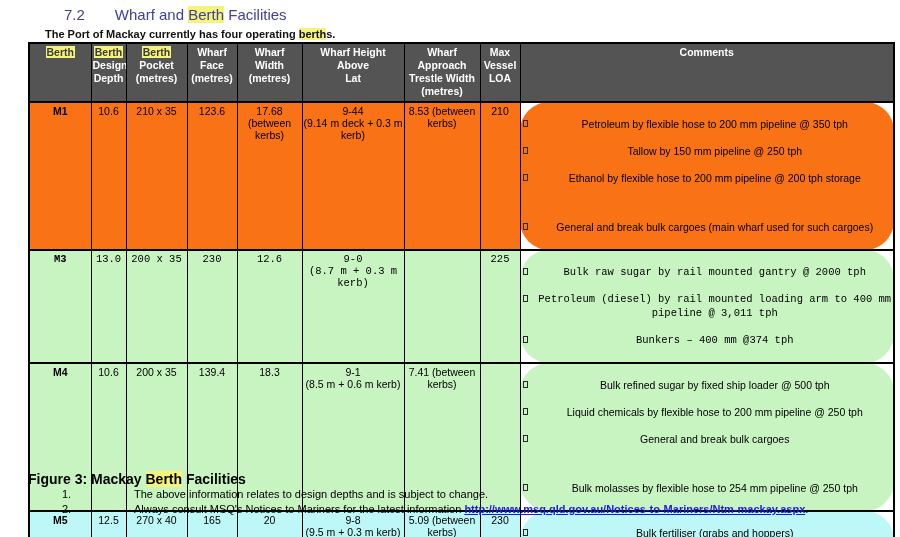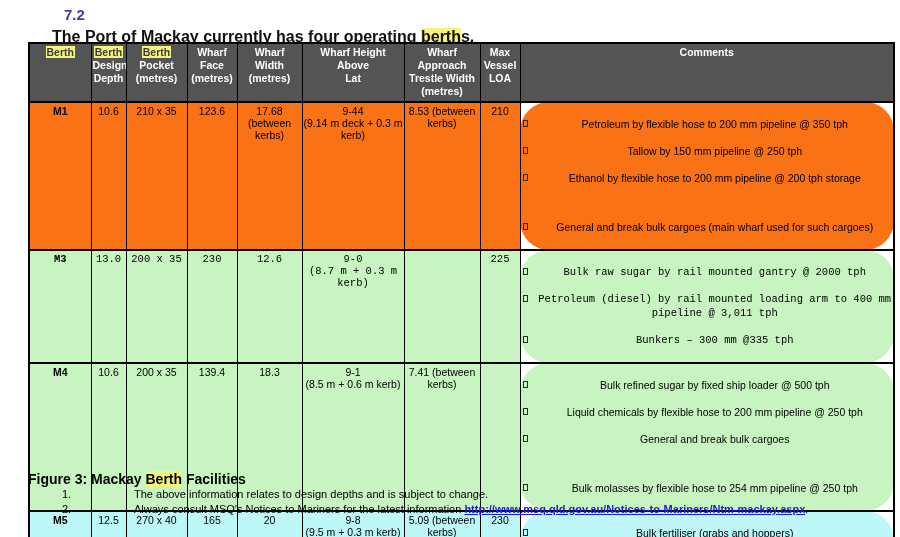--- a/index.html
+++ b/index.html
@@ -2,26 +2,26 @@
 <html><head>
 <meta charset="utf-8">
 <style>
   * { margin:0; padding:0; box-sizing:border-box; }
   html,body { width:900px; height:537px; background:#ffffff; overflow:hidden;
     font-family:"Liberation Sans", sans-serif; color:#000; }
   .page { position:relative; width:900px; height:537px; background:#fff; }
 
   
   .heading { position:absolute; left:64px; top:6px; display:flex; align-items:baseline;
-    font-weight:bold; font-size:15px; color:#3f3f9c; }
+    font-weight:normal; font-size:15px; color:#3f3f9c; }
   .heading .num { margin-right:30px; }
   .hl { background:#f6f37c; }
   .heading .hl { color:#3f3f9c; }
 
-  .intro { position:absolute; left:52px; top:28px; font-size:16px; color:#111; font-weight:bold; }
+  .intro { position:absolute; left:45px; top:28px; font-size:11px; color:#111; font-weight:bold; }
 
   
   table.berths { position:absolute; left:28px; top:42px; border-collapse:collapse;
     table-layout:fixed; width:865px; }
   table.berths col.c0{width:62px} table.berths col.c1{width:35px}
   table.berths col.c2{width:61px} table.berths col.c3{width:50px}
   table.berths col.c4{width:65px} table.berths col.c5{width:102px}
   table.berths col.c6{width:76px} table.berths col.c7{width:40px}
   table.berths col.c8{width:374px}
   table.berths th, table.berths td { border:1px solid #000; vertical-align:top;
@@ -54,20 +54,21 @@
   .note-row .nnum { flex:0 0 72px; }
   a.doclink { color:#1a1ae6; text-decoration:underline; font-weight:bold; }
 </style>
 </head>
 <body>
 
 <div class="page">
 
   <div class="heading">
     <span class="num">7.2</span>
+    <span><span>Wharf and </span><span class="hl">Berth</span><span> Facilities</span></span>
   </div>
 
   <div class="intro"><span>The Port of Mackay currently has four operating </span><span class="hl">berth</span><span>s.</span></div>
 
   <table class="berths">
     <colgroup>
       <col class="c0">
         <col class="c1">
         <col class="c2">
         <col class="c3">
@@ -130,21 +131,21 @@
         <td class="pocket-left">200 x 35</td>
         <td>230</td>
         <td>12.6</td>
         <td>9-0
 (8.7 m + 0.3 m kerb)</td>
         <td></td>
         <td>225</td>
         <td class="comments">
           <div class="c-item"><span class="sq"></span><span class="c-text">Bulk raw sugar by rail mounted gantry @ 2000 tph</span></div>
           <div class="c-item"><span class="sq"></span><span class="c-text">Petroleum (diesel) by rail mounted loading arm to 400 mm pipeline @ 3,011 tph</span></div>
-          <div class="c-item"><span class="sq"></span><span class="c-text">Bunkers – 300 mm @335 tph</span></div>
+          <div class="c-item"><span class="sq"></span><span class="c-text">Bunkers – 400 mm @374 tph</span></div>
         </td>
       </tr>
       <tr class="row-m4">
         <td class="berth-name">M4</td>
         <td>10.6</td>
         <td class="pocket-left">200 x 35</td>
         <td>139.4</td>
         <td>18.3</td>
         <td>9-1
 (8.5 m + 0.6 m kerb)</td>

